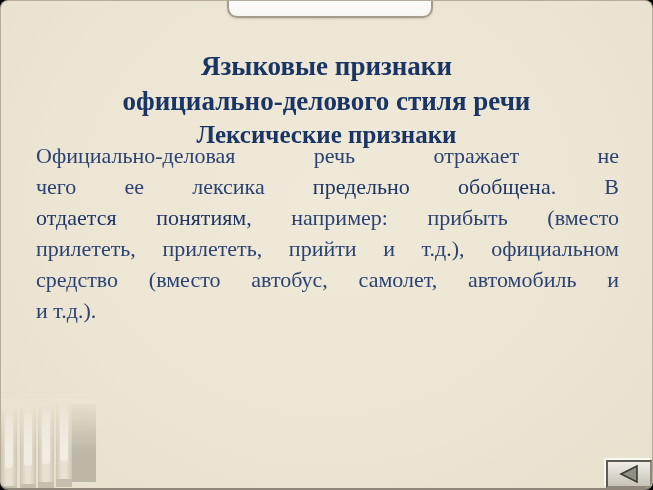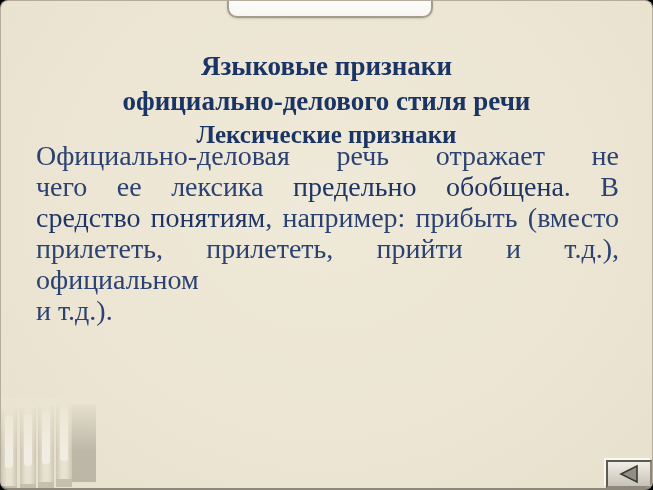--- a/index.html
+++ b/index.html
@@ -52,21 +52,21 @@
     font-weight: bold;
     line-height: 25px;
     margin-top: 3px;
   }
   
   .body-text {
     position: absolute;
     left: 35px;
     top: 139px;
     width: 583px;
-    font-size: 28px;
+    font-size: 22px;
     line-height: 31px;
     color: #2b4272;
   }
   .line {
     text-align: justify;
     text-align-last: justify;
     -moz-text-align-last: justify;
   }
   .line.last {
     text-align-last: left;
@@ -149,24 +149,27 @@
   </div>
 
   <div class="body-text">
     <div class="line">
       <span class="seg-n">Официально-деловая речь отражает не</span>
     </div>
     <div class="line">
       <span class="seg-n">чего ее лексика </span><span class="seg-b">предельно обобщена</span><span class="seg-n">. В</span>
     </div>
     <div class="line">
-      <span class="seg-b">средство понятиям</span><span class="seg-n">, например: </span><span class="seg-i">прибыть</span><span class="seg-n"> (вместо</span>
+      <span class="seg-b">отдается понятиям</span><span class="seg-n">, например: </span><span class="seg-i">прибыть</span><span class="seg-n"> (вместо</span>
     </div>
     <div class="line">
       <span class="seg-i">прилететь, прилететь, прийти</span><span class="seg-n"> и т.д.), </span><span class="seg-i">официальном</span>
+    </div>
+    <div class="line">
+      <span class="seg-i">средство</span><span class="seg-n"> (вместо </span><span class="seg-i">автобус, самолет, автомобиль</span><span class="seg-n"> и</span>
     </div>
     <div class="line last">
       <span class="seg-n">и т.д.).</span>
     </div>
   </div>
 
   <div class="binders">
     <div class="binder-slab"></div>
     <div class="binder b1">
         <div class="label"></div>

